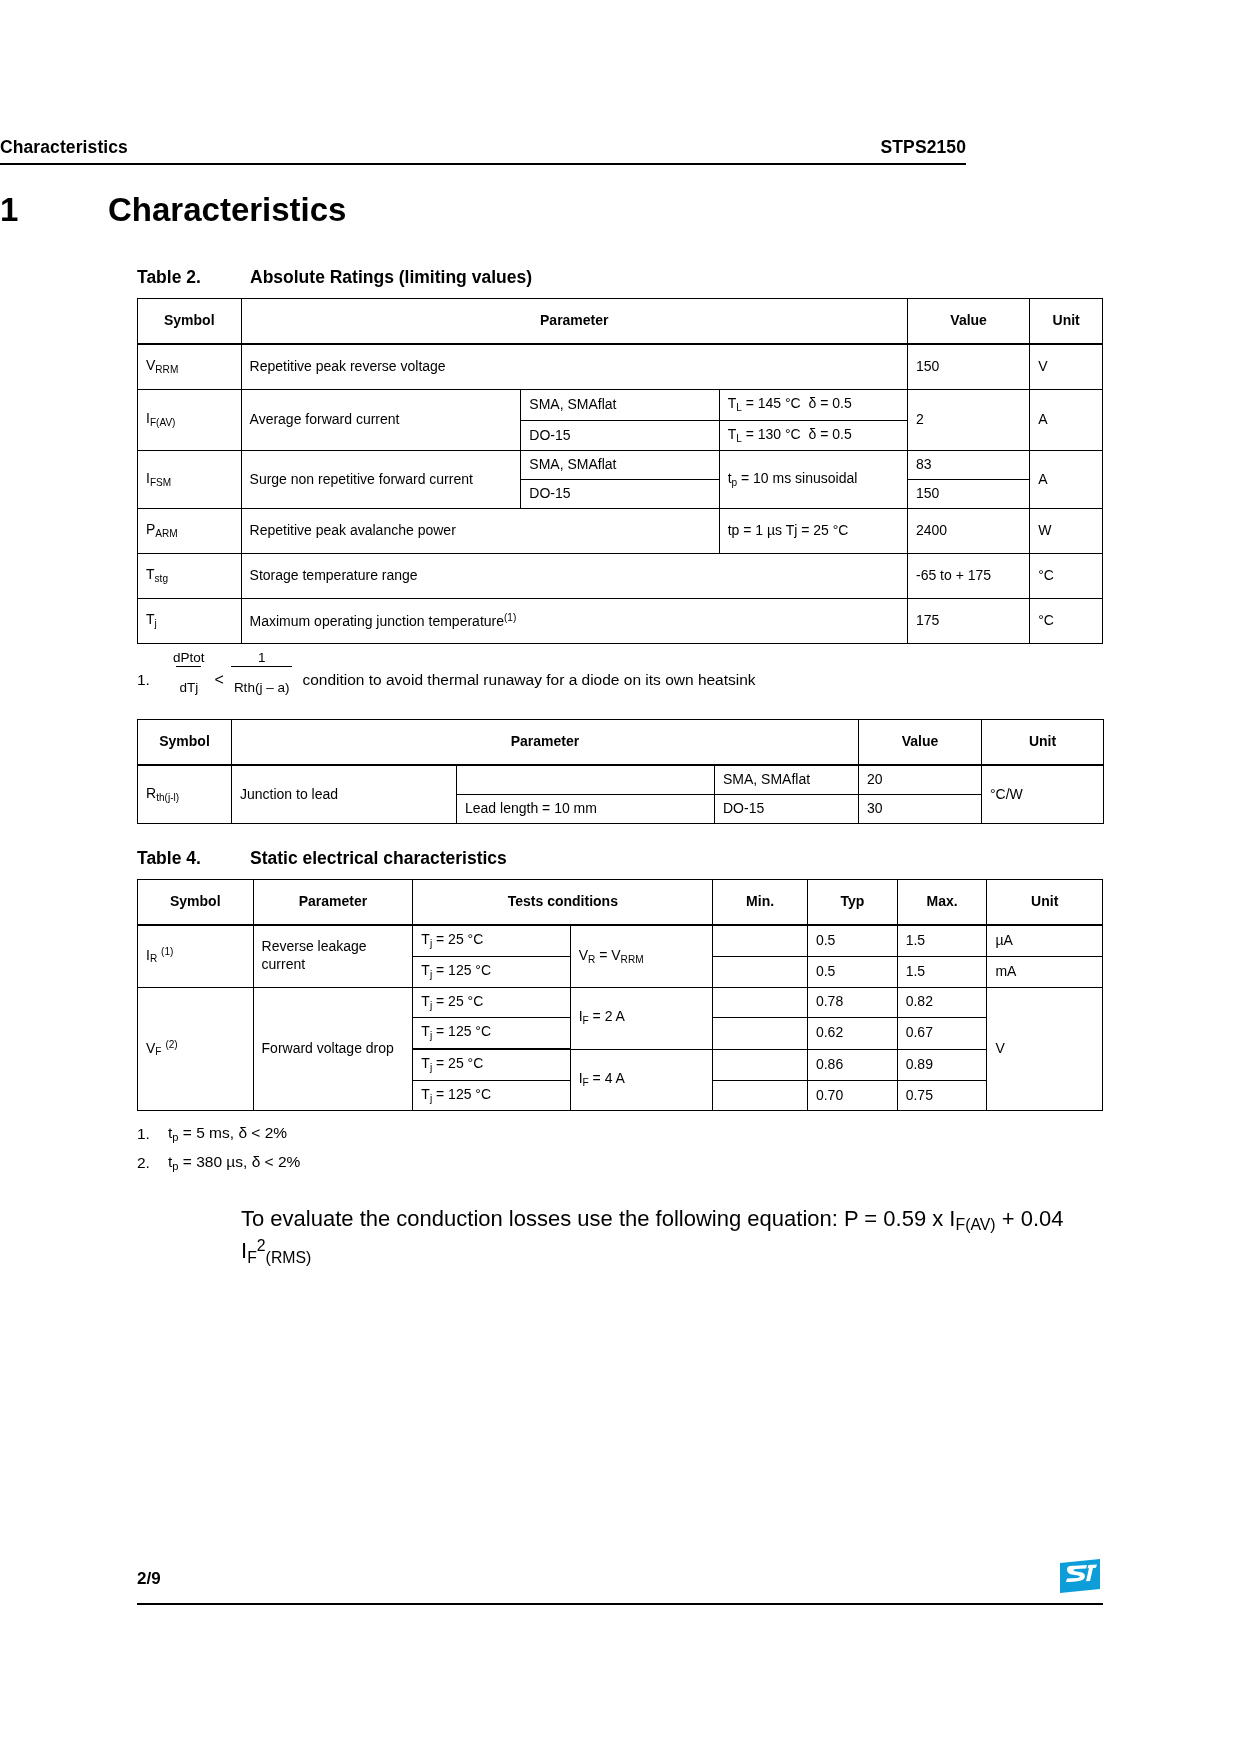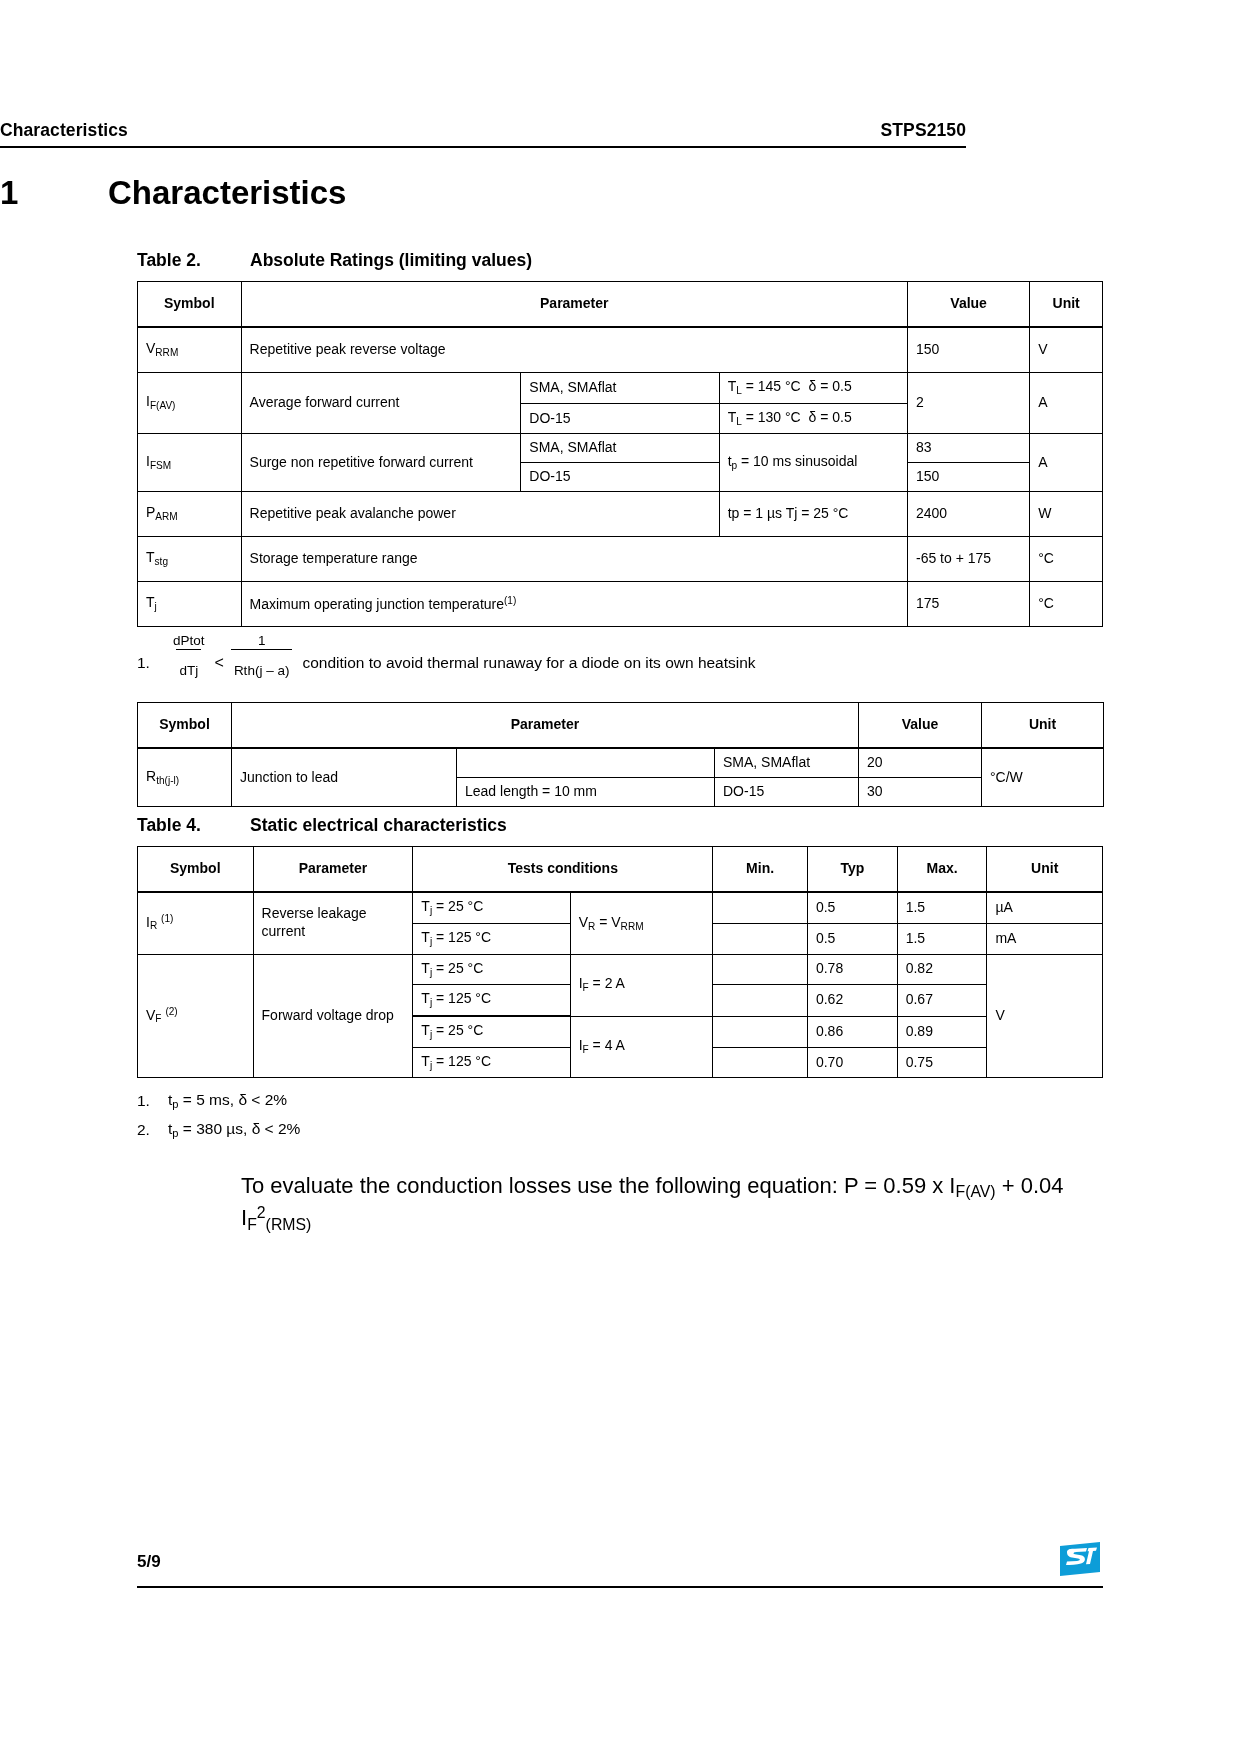--- a/index.html
+++ b/index.html
@@ -10,21 +10,21 @@
   body {
     width: 1240px;
     height: 1754px;
     font-family: "Liberation Sans", sans-serif;
     color: #000000;
     position: relative;
     overflow: hidden;
   }
   .page {
     position: absolute;
-    left: 0; top: 0;
+    left: 0; top: 17px;
     width: 1240px;
     height: 1548px;
   }
   .content {
     position: absolute;
     left: 137px;
     top: 0;
     width: 966px;
   }
 
@@ -310,21 +310,21 @@
         <td class="ctr" rowspan="2">°C/W</td>
       </tr>
       <tr>
         <td>Lead length = 10 mm</td>
         <td>DO-15</td>
         <td class="ctr">30</td>
       </tr>
     </tbody>
       </table>
 
-    <div class="tcap" style="margin-top:8px;">
+    <div class="tcap" style="margin-top:24px;">
       <span class="lbl">Table 4.</span>
       <span>Static electrical characteristics</span>
     </div>
 
     <table class="dt" style="margin-top:10px;">
       <colgroup>
         <col style="width:94px">
           <col style="width:130px">
           <col style="width:128px">
         <col style="width:116px">
@@ -424,21 +424,21 @@
       <span class="fn-num">2.</span>
       <span><span>t</span><sub>p</sub><span> = 380 µs, δ &lt; 2%</span></span>
     </div>
 
     <div class="eqline">
       <span>To evaluate the conduction losses use the following equation: P = 0.59 x I</span><sub>F(AV)</sub><span> + 0.04 I</span><sub>F</sub><sup>2</sup><sub>(RMS)</sub>
     </div>
 
   </div>
 
-  <div class="foot-num">5/9</div>
+  <div class="foot-num">2/9</div>
   <div class="foot-rule"></div>
   <div class="st-logo">
     <svg viewBox="0 0 46 38" width="46" height="38" aria-hidden="true">
       <path d="M3 6 L43 2 L43 32 L3 36 Z" fill="#0D9DD8"></path>
       <path d="M10 12 C 10 9, 14 8.5, 18 8.8 L 30 8 L 29 11.5 L 19 12 C 16.5 12.2, 15.5 13.8, 18 14.2 L 24 15.2 C 29 16, 29.5 22, 24 23.5 C 20 24.6, 13 25, 9 25 L 10 21.5 L 20 21 C 23 20.8, 24 19, 21 18.5 L 15 17.5 C 11 16.8, 10 14.5, 10 12 Z" fill="#ffffff"></path>
       <path d="M31.5 8 L40 7.4 L39 10.8 L36 11 L33 24 L29 24.3 L32 11.2 L30.5 11.3 Z" fill="#ffffff"></path>
     </svg>
   </div>
 
 </div>

